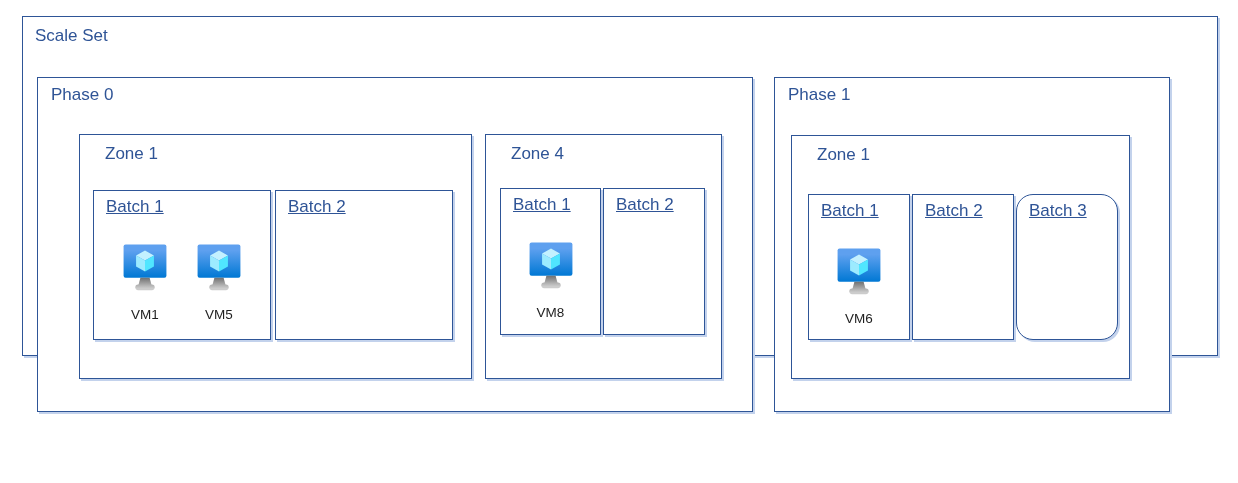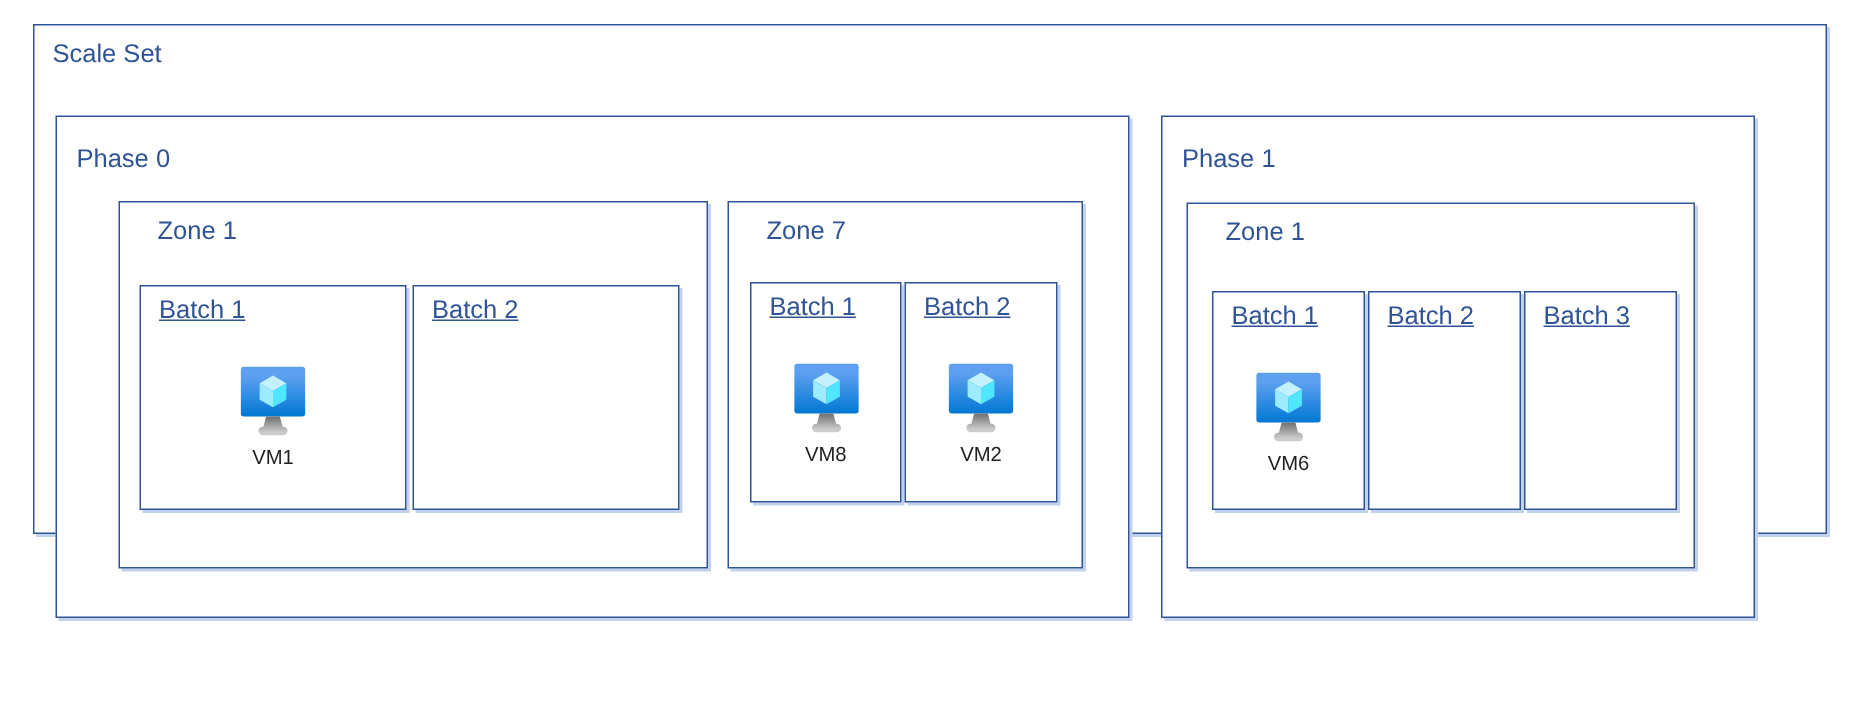--- a/index.html
+++ b/index.html
@@ -19,21 +19,21 @@
     overflow:hidden;
   }
   .box{
     position:absolute;
     background:var(--background);
     border:1.5px solid var(--box-border);
     box-shadow:2px 2px 0 0 var(--box-shadow);
   }
   .box-title{
     position:absolute;
-    left:13px;top:18px;
+    left:13px;top:7px;
     font-size:17px;
     color:var(--heading-text);
     white-space:nowrap;
   }
   
   .scale-set{left:22px;top:16px;width:1196px;height:340px;box-shadow:2px 2px 0 0 var(--box-shadow);}
   .scale-set>.box-title{left:12px;top:9px;}
   
   .phase-0{left:14px;top:60px;width:716px;height:335px;}
   .phase-1{left:751px;top:60px;width:396px;height:335px;}
@@ -43,27 +43,27 @@
   .p1-zone-1{left:16px;top:57px;width:339px;height:244px;}
   .zone>.box-title{left:25px;top:9px;}
   
   .batch>.box-title{left:12px;top:6px;text-decoration:underline;}
   .p0z1-b1{left:13px;top:55px;width:178px;height:150px;}
   .p0z1-b2{left:195px;top:55px;width:178px;height:150px;}
   .p0z2-b1{left:14px;top:53px;width:101px;height:147px;}
   .p0z2-b2{left:117px;top:53px;width:102px;height:147px;}
   .p1z1-b1{left:16px;top:58px;width:102px;height:146px;}
   .p1z1-b2{left:120px;top:58px;width:102px;height:146px;}
-  .p1z1-b3{left:224px;top:58px;width:102px;height:146px;}
+  .p1z1-b3{left:224px;top:58px;width:102px;height:146px;border-radius:17px;}
   
   .vm-row{
     position:absolute;left:0;right:0;top:52px;
     display:flex;justify-content:space-evenly;align-items:flex-start;
   }
-  .vm{display:flex;flex-direction:column;align-items:center;gap:3px;}
+  .vm{display:flex;flex-direction:column;align-items:center;gap:13px;}
   .vm-svg{width:46px;height:51px;display:block;}
   .vm-label{
     font-size:13.5px;
     color:var(--vm-label-text);
     white-space:nowrap;
   }
   .svg-defs{position:absolute;width:0;height:0;overflow:hidden;}
 </style>
 </head>
 <body>
@@ -101,53 +101,51 @@
 
         <div class="box batch p0z1-b1">
           <div class="box-title">Batch 1</div>
           <div class="vm-row">
             <div class="vm">
               <svg class="vm-svg" viewBox="0 0 18 20">
                   <use href="#vm-icon"></use>
                 </svg>
               <span class="vm-label">VM1</span>
             </div>
+            <div class="vm">
+              <svg class="vm-svg" viewBox="0 0 18 20">
+                  <use href="#vm-icon"></use>
+                </svg>
+              <span class="vm-label">VM5</span>
+            </div>
           </div>
         </div>
 
         <div class="box batch p0z1-b2">
           <div class="box-title">Batch 2</div>
         </div>
       </div>
 
       <div class="box zone p0-zone-2">
-        <div class="box-title">Zone 7</div>
+        <div class="box-title">Zone 4</div>
 
         <div class="box batch p0z2-b1">
           <div class="box-title">Batch 1</div>
           <div class="vm-row">
             <div class="vm">
               <svg class="vm-svg" viewBox="0 0 18 20">
                   <use href="#vm-icon"></use>
                 </svg>
               <span class="vm-label">VM8</span>
             </div>
           </div>
         </div>
 
         <div class="box batch p0z2-b2">
           <div class="box-title">Batch 2</div>
-          <div class="vm-row">
-            <div class="vm">
-              <svg class="vm-svg" viewBox="0 0 18 20">
-                  <use href="#vm-icon"></use>
-                </svg>
-              <span class="vm-label">VM2</span>
-            </div>
-          </div>
         </div>
       </div>
     </div>
 
     <div class="box phase phase-1">
       <div class="box-title">Phase 1</div>
 
       <div class="box zone p1-zone-1">
         <div class="box-title">Zone 1</div>
 

